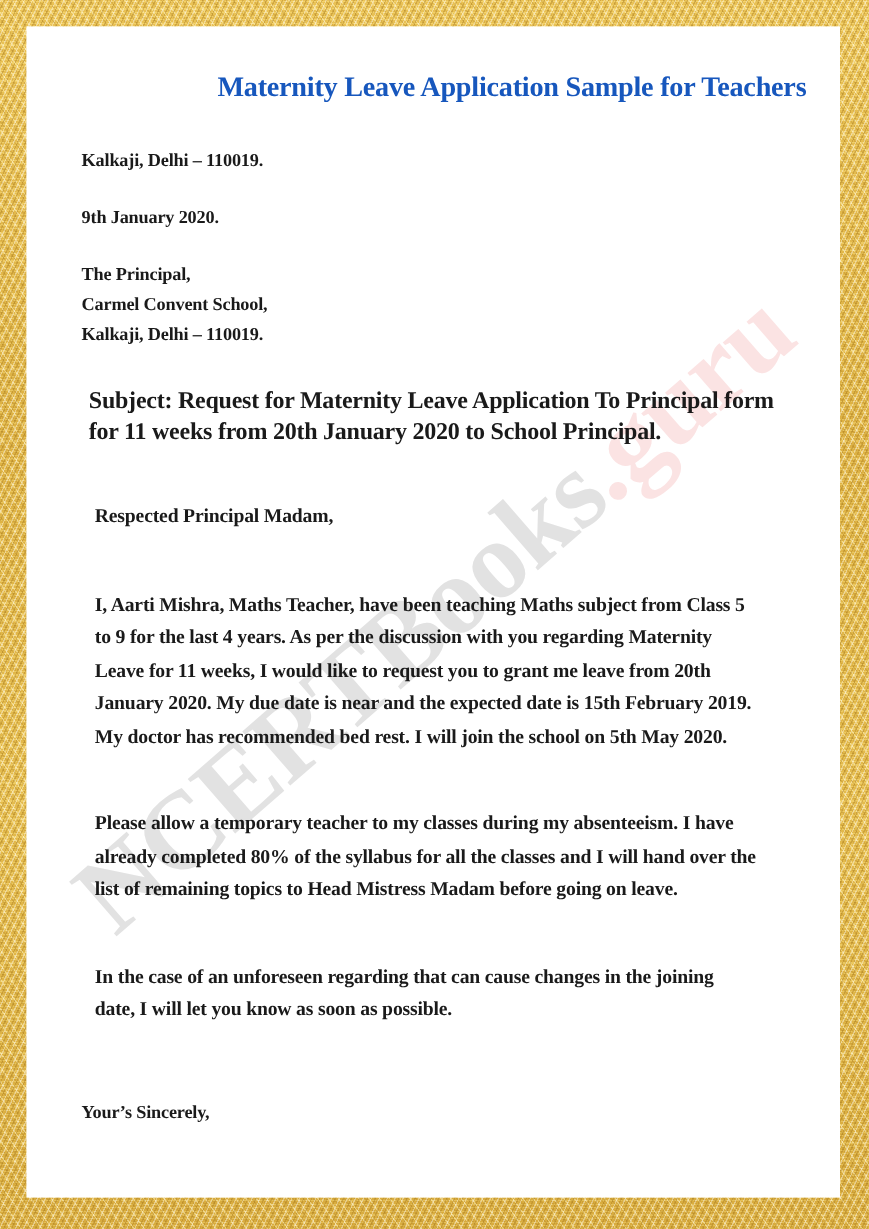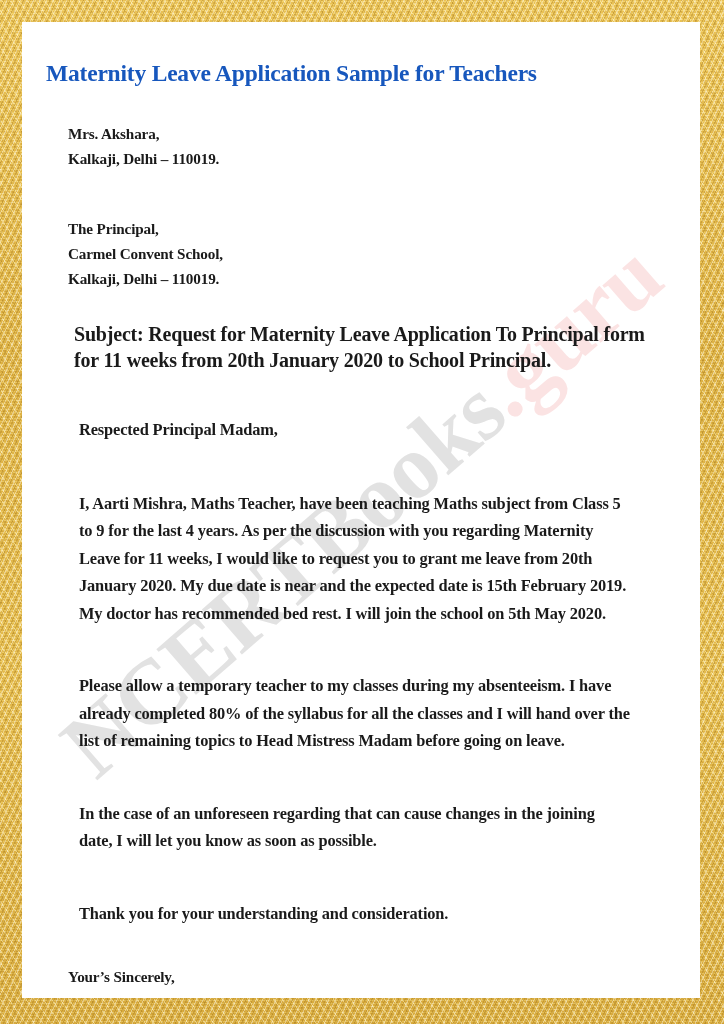--- a/index.html
+++ b/index.html
@@ -73,21 +73,21 @@
   .doc-content {
     position: relative;
     z-index: 2;
   }
 
   .doc-title {
     color: #1757bd;
     font-family: "Liberation Serif", "DejaVu Serif", serif;
     font-weight: bold;
     font-size: 23.5px;
-    text-align: left;
+    text-align: right;
     letter-spacing: -0.2px;
     margin: 8px 0 0 0;
     padding: 0;
   }
 
   .block {
     margin: 0;
     padding: 0 0 0 22px;
   }
 
@@ -141,26 +141,28 @@
       <span class="wm-main">NCERTBooks</span><span class="wm-tld">.guru</span>
     </div>
 
     <div class="doc-content">
 
       <h1 class="doc-title">Maternity Leave Application Sample for Teachers</h1>
 
       <div class="gap-sender"></div>
 
       <div class="block">
-        <div class="line-bold">Mrs. Akshara,</div>
         <div class="line-bold">Kalkaji, Delhi – 110019.</div>
       </div>
 
       <div class="gap-date"></div>
 
+      <div class="block">
+        <div class="line-bold">9th January 2020.</div>
+      </div>
 
       <div class="gap-to"></div>
 
       <div class="block">
         <div class="line-bold">The Principal,</div>
         <div class="line-bold">Carmel Convent School,</div>
         <div class="line-bold">Kalkaji, Delhi – 110019.</div>
       </div>
 
       <div class="gap-subject"></div>
@@ -178,21 +180,20 @@
       <div class="gap-p2"></div>
 
       <p class="para">Please allow a temporary teacher to my classes during my absenteeism. I have already completed 80% of the syllabus for all the classes and I will hand over the list of remaining topics to Head Mistress Madam before going on leave.</p>
 
       <div class="gap-p3"></div>
 
       <p class="para">In the case of an unforeseen regarding that can cause changes in the joining date, I will let you know as soon as possible.</p>
 
       <div class="gap-p4"></div>
 
-      <p class="para">Thank you for your understanding and consideration.</p>
 
       <div class="gap-sign"></div>
 
       <div class="block">
         <div class="line-bold">Your’s Sincerely,</div>
       </div>
 
     </div>
   </div>
 </div>

